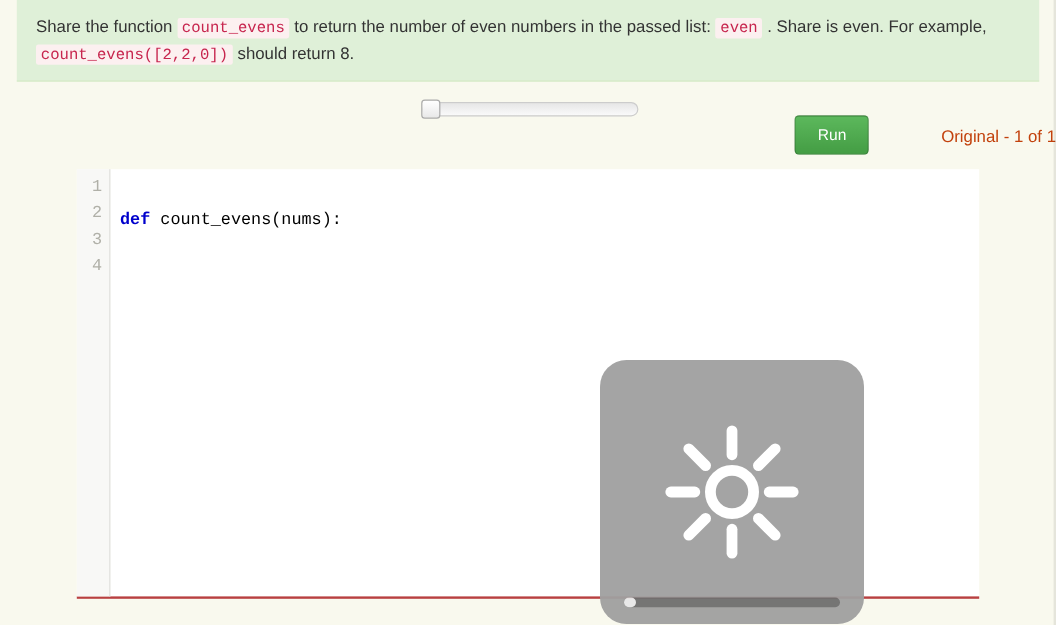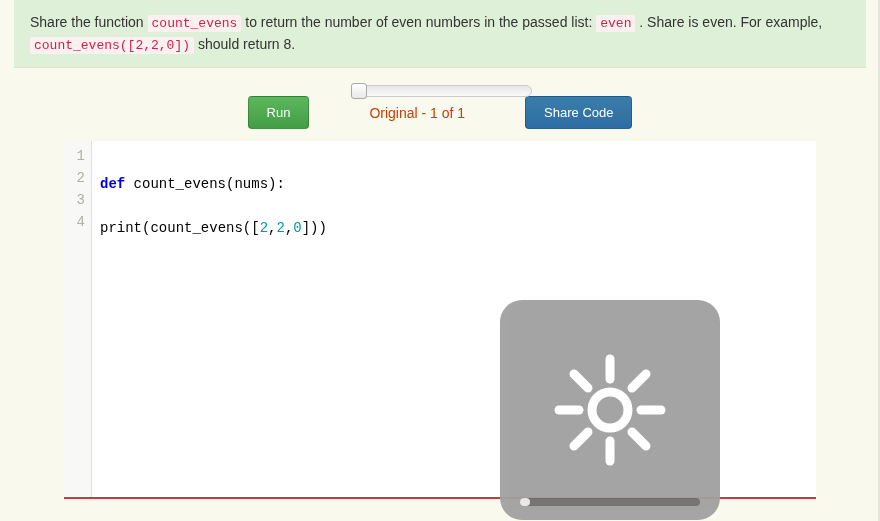--- a/index.html
+++ b/index.html
@@ -52,21 +52,21 @@
       top: -3px;
       width: 16px;
       height: 16px;
       background: linear-gradient(#fff, #e8e8e8);
       border: 1px solid #aaa;
       border-radius: 3px;
     }
     .controls-row {
       display: flex;
       align-items: center;
-      justify-content: center;
+      justify-content: flex-end;
       gap: 60px;
       padding-top: 28px;
       padding-bottom: 12px;
     }
     .btn {
       padding: 8px 18px;
       border-radius: 4px;
       font-size: 13px;
       color: #fff;
       border: 1px solid rgba(0,0,0,0.2);
@@ -168,31 +168,30 @@
 
   <div class="slider-wrap">
     <div class="slider">
       <div class="slider-thumb"></div>
     </div>
   </div>
 
   <div class="controls-row">
     <button class="btn btn-run">Run</button>
     <span class="counter">Original - 1 of 1</span>
-    <button class="btn btn-share">Share Code</button>
   </div>
 
   <div class="editor">
     <div class="gutter">
       <div>1</div>
       <div>2</div>
       <div>3</div>
       <div>4</div>
     </div>
-    <div class="code"><div><span class="kw">def </span><span class="fn">count_evens</span><span class="paren">(nums):</span></div><div> </div><div><span>print</span><span>(</span><span class="fn">count_evens</span><span>([</span><span class="num">2</span><span>,</span><span class="num">2</span><span>,</span><span class="num">0</span><span>]))</span></div><div> </div></div>
+    <div class="code"><div><span class="kw">def </span><span class="fn">count_evens</span><span class="paren">(nums):</span></div><div> </div><div> </div></div>
   </div>
 
   <div class="brightness-overlay">
     <svg width="130" height="130" viewBox="0 0 130 130">
       <g stroke="#ffffff" stroke-width="9" stroke-linecap="round" fill="none">
         <circle cx="65" cy="65" r="18"></circle>
         <line x1="65" y1="14" x2="65" y2="34"></line>
         <line x1="65" y1="96" x2="65" y2="116"></line>
         <line x1="14" y1="65" x2="34" y2="65"></line>
         <line x1="96" y1="65" x2="116" y2="65"></line>

